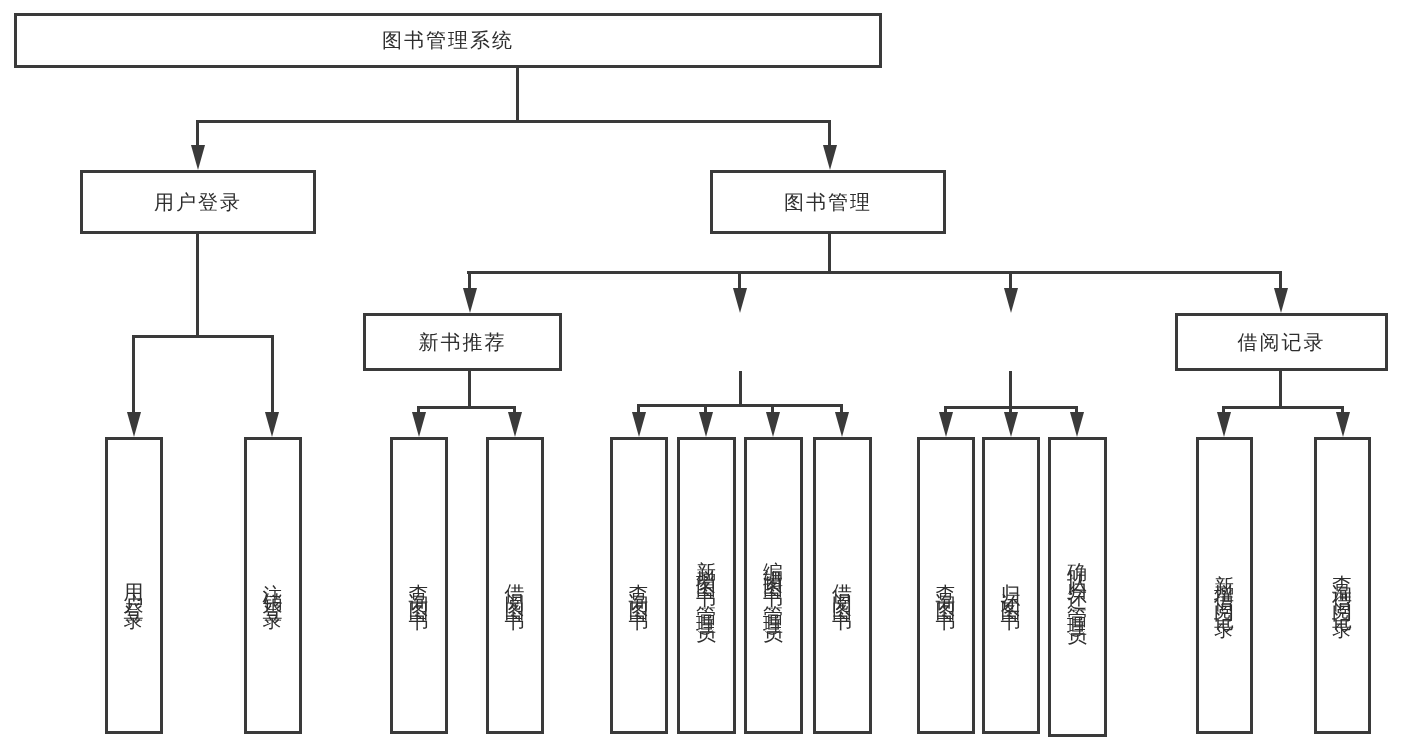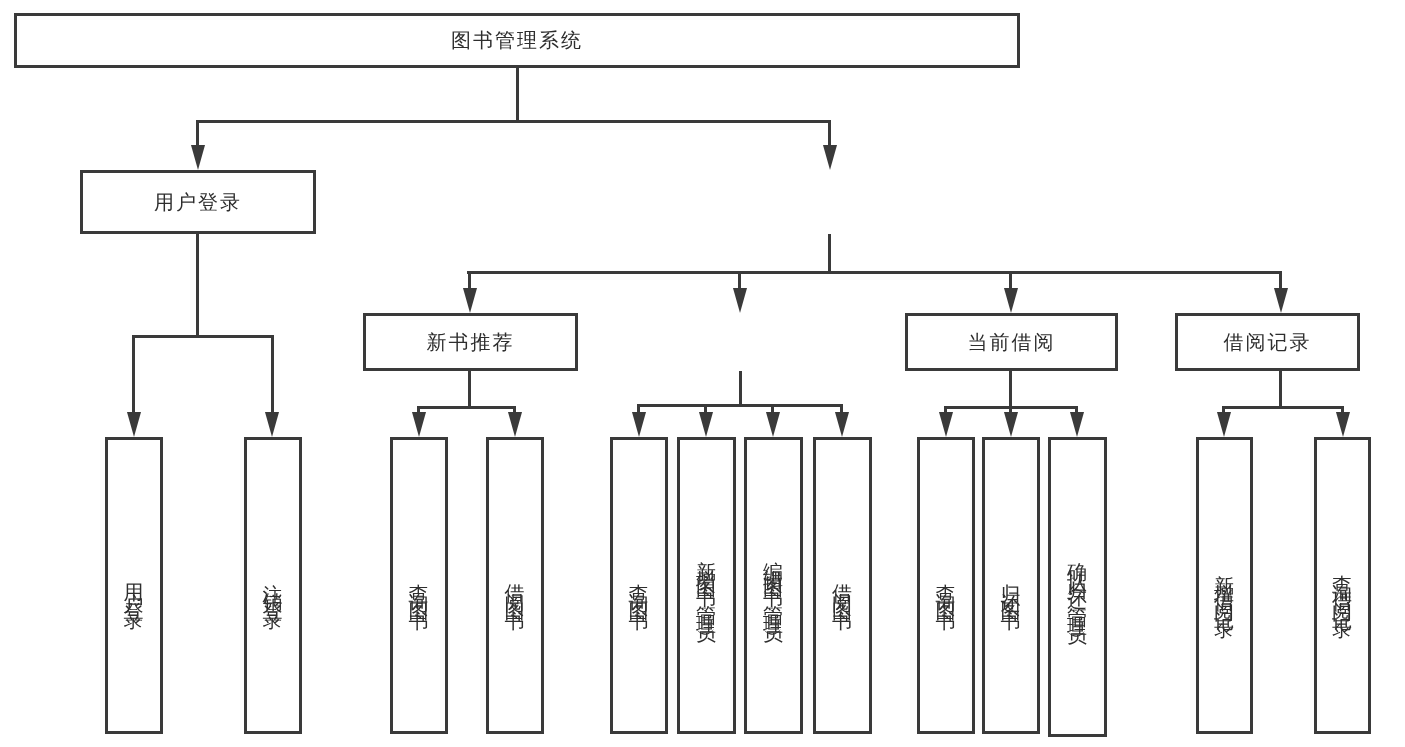--- a/index.html
+++ b/index.html
@@ -45,52 +45,52 @@
     color:#b3b3b3;
     font-size:19px;
     letter-spacing:1px;
   }
 </style>
 </head>
 <body>
 
 <div id="canvas">
 
-  <div class="box" style="left:14px;top:13px;width:1006px;height:55px;">图书管理系统</div>
+  <div class="box" style="left:14px;top:13px;width:868px;height:55px;">图书管理系统</div>
 
   <div class="vline" style="left:516px;top:68px;height:55px;"></div>
   <div class="hline" style="left:197px;top:120px;width:634px;"></div>
   <div class="vline" style="left:196px;top:120px;height:28px;"></div>
   <div class="arrow" style="left:191px;top:145px;"></div>
   <div class="vline" style="left:828px;top:120px;height:28px;"></div>
   <div class="arrow" style="left:823px;top:145px;"></div>
 
   <div class="box" style="left:80px;top:170px;width:236px;height:64px;">用户登录</div>
+  <div class="box" style="left:710px;top:170px;width:236px;height:64px;">图书管理</div>
 
   <div class="vline" style="left:196px;top:234px;height:104px;"></div>
   <div class="hline" style="left:133px;top:335px;width:141px;"></div>
   <div class="vline" style="left:132px;top:335px;height:79px;"></div>
   <div class="arrow" style="left:127px;top:412px;"></div>
   <div class="vline" style="left:271px;top:335px;height:79px;"></div>
   <div class="arrow" style="left:265px;top:412px;"></div>
 
   <div class="vline" style="left:828px;top:234px;height:39px;"></div>
   <div class="hline" style="left:467px;top:271px;width:814px;"></div>
   <div class="vline" style="left:468px;top:271px;height:19px;"></div>
   <div class="arrow" style="left:463px;top:288px;"></div>
   <div class="vline" style="left:738px;top:271px;height:19px;"></div>
   <div class="arrow" style="left:733px;top:288px;"></div>
   <div class="vline" style="left:1009px;top:271px;height:19px;"></div>
   <div class="arrow" style="left:1004px;top:288px;"></div>
   <div class="vline" style="left:1279px;top:271px;height:19px;"></div>
   <div class="arrow" style="left:1274px;top:288px;"></div>
 
-  <div class="box" style="left:363px;top:313px;width:215px;height:58px;">新书推荐</div>
-  <div class="box" style="left:905px;top:313px;width:213px;height:58px;">当前借阅</div>
-  <div class="box" style="left:1175px;top:313px;width:185px;height:58px;">借阅记录</div>
+  <div class="box" style="left:363px;top:313px;width:199px;height:58px;">新书推荐</div>
+  <div class="box" style="left:1175px;top:313px;width:213px;height:58px;">借阅记录</div>
 
   <div class="vline" style="left:468px;top:371px;height:38px;"></div>
   <div class="hline" style="left:418px;top:406px;width:98px;"></div>
   <div class="vline" style="left:417px;top:406px;height:10px;"></div>
   <div class="arrow" style="left:412px;top:412px;"></div>
   <div class="vline" style="left:513px;top:406px;height:10px;"></div>
   <div class="arrow" style="left:508px;top:412px;"></div>
 
   <div class="vline" style="left:739px;top:371px;height:36px;"></div>
   <div class="hline" style="left:638px;top:404px;width:205px;"></div>

